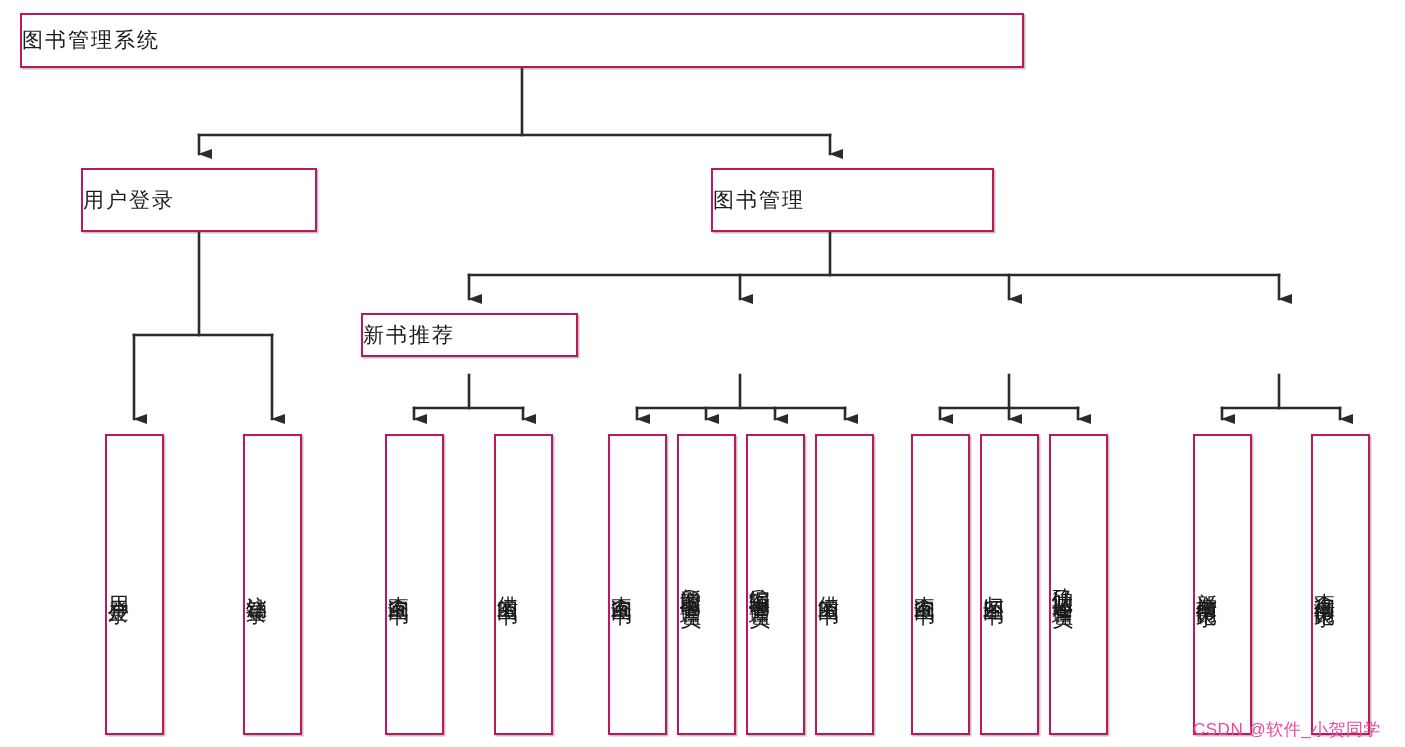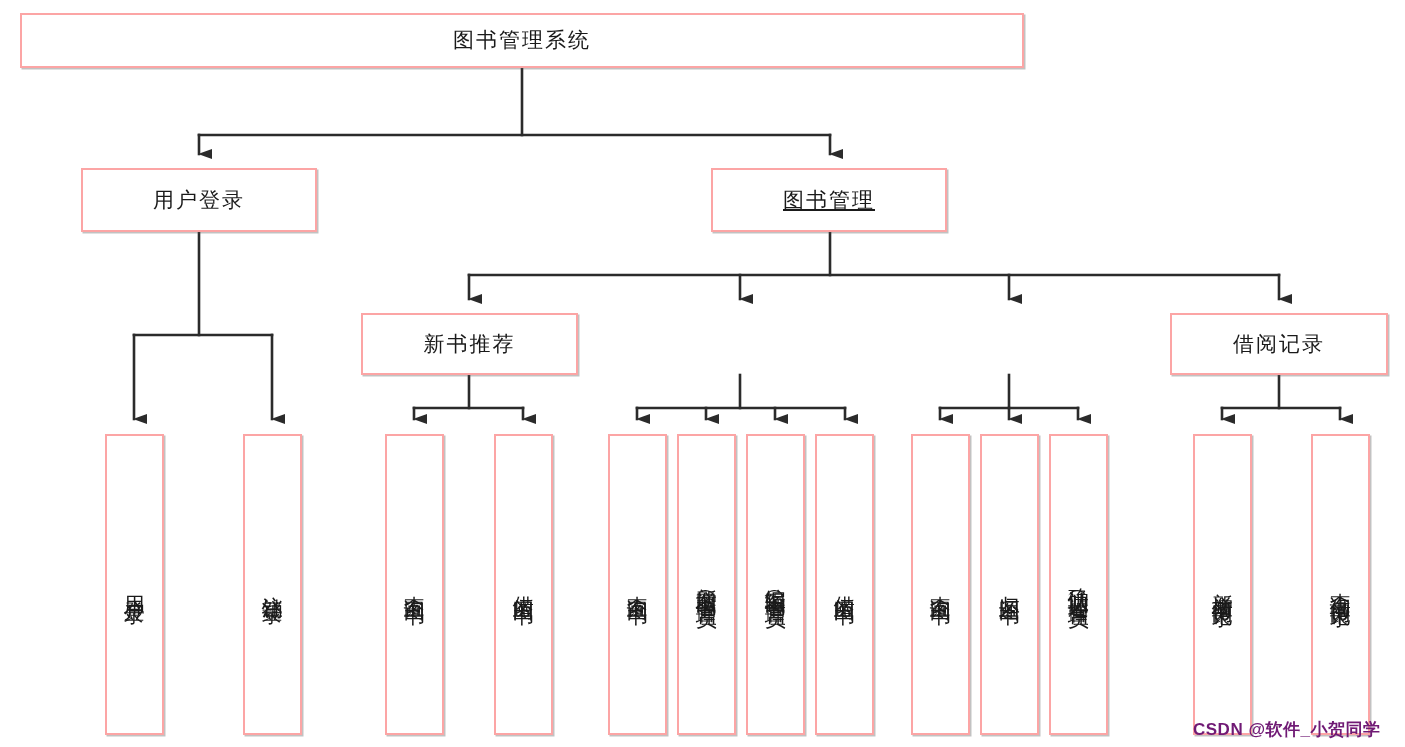--- a/index.html
+++ b/index.html
@@ -21,25 +21,24 @@
     position: absolute;
     left: 0;
     top: 0;
     width: 1405px;
     height: 747px;
     pointer-events: none;
   }
   .node {
     position: absolute;
     box-sizing: border-box;
-    border: 2px solid #fca5a5;
+    border: 2px solid #be185d;
     background: #ffffff;
     display: flex;
     align-items: center;
-    justify-content: center;
     color: #1a1a1a;
     box-shadow: 1.5px 1.5px 0 rgba(80,80,80,0.35);
   }
   .node .label {
     display: block;
     text-align: center;
     line-height: 1.05;
     letter-spacing: 1px;
   }
   .node.horizontal .label {
@@ -59,24 +58,23 @@
     white-space: nowrap;
   }
   
   .node.vertical {
     align-items: center;
     padding-top: 0;
   }
   .watermark {
     position: absolute;
     font-size: 17px;
-    color: #701a75;
+    color: #ec4899;
     white-space: nowrap;
     letter-spacing: 0.5px;
-    font-weight: bold;
   }
 </style>
 </head>
 <body>
 
 <div id="canvas">
 
   <svg class="connectors" viewBox="0 0 1405 747" xmlns="http://www.w3.org/2000/svg">
     <defs>
       <marker id="arrow" viewBox="0 0 12 14" refX="6" refY="13" markerWidth="12" markerHeight="14" orient="auto-start-reverse" markerUnits="userSpaceOnUse">
@@ -130,29 +128,26 @@
     </g>
   </svg>
 
   <div class="node horizontal" style="left:20px; top:13px; width:1004px; height:55px;">
     <span class="label">图书管理系统</span>
   </div>
 
   <div class="node horizontal" style="left:81px; top:168px; width:236px; height:64px;">
     <span class="label">用户登录</span>
   </div>
-  <div class="node horizontal" style="left:711px; top:168px; width:236px; height:64px;text-decoration:underline;">
+  <div class="node horizontal" style="left:711px; top:168px; width:283px; height:64px;">
     <span class="label">图书管理</span>
   </div>
 
-  <div class="node horizontal" style="left:361px; top:313px; width:217px; height:62px;">
+  <div class="node horizontal" style="left:361px; top:313px; width:217px; height:44px;">
     <span class="label">新书推荐</span>
-  </div>
-  <div class="node horizontal" style="left:1170px; top:313px; width:218px; height:62px;">
-    <span class="label">借阅记录</span>
   </div>
 
   <div class="node vertical" style="left:105px; top:434px; width:59px; height:301px;">
     <span class="label">用户登录</span>
   </div>
   <div class="node vertical" style="left:243px; top:434px; width:59px; height:301px;">
     <span class="label">注销登录</span>
   </div>
 
   <div class="node vertical" style="left:385px; top:434px; width:59px; height:301px;">

